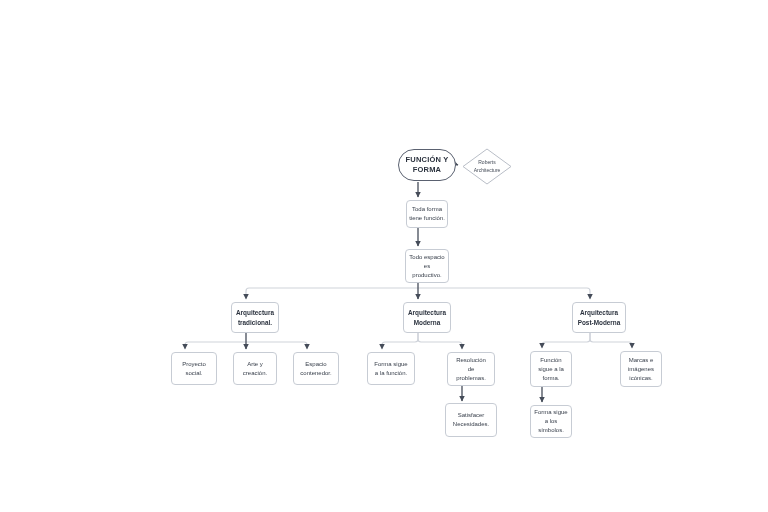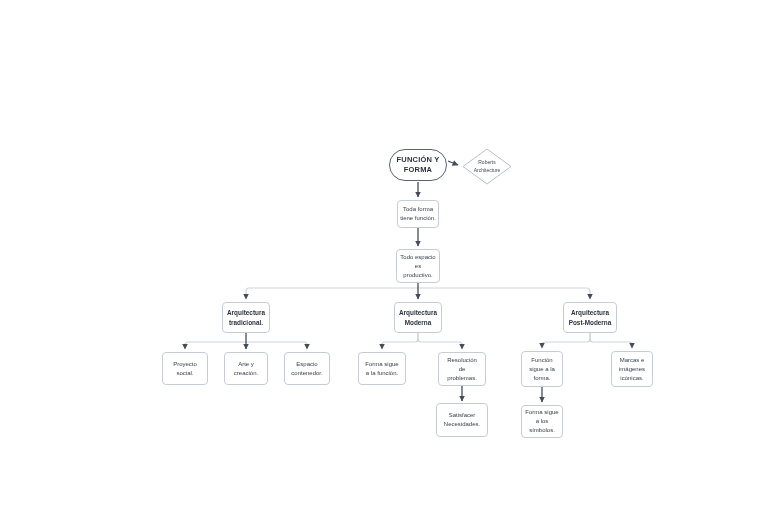--- a/index.html
+++ b/index.html
@@ -17,20 +17,21 @@
     background:#ffffff;
     border:1px solid #c7ccd4;
     border-radius:4px;
     display:flex;align-items:center;justify-content:center;
     text-align:center;
     white-space:pre-line;
     color:#39404c;
     font-size:6px;
     line-height:1.5;
     z-index:1;
+    margin-left:9px;
   }
   .node.root{
     border:1.6px solid #5a6170;
     border-radius:16px;
     font-weight:bold;
     font-size:7.5px;
     line-height:1.35;
     color:#2b323e;
     letter-spacing:.2px;
   }

